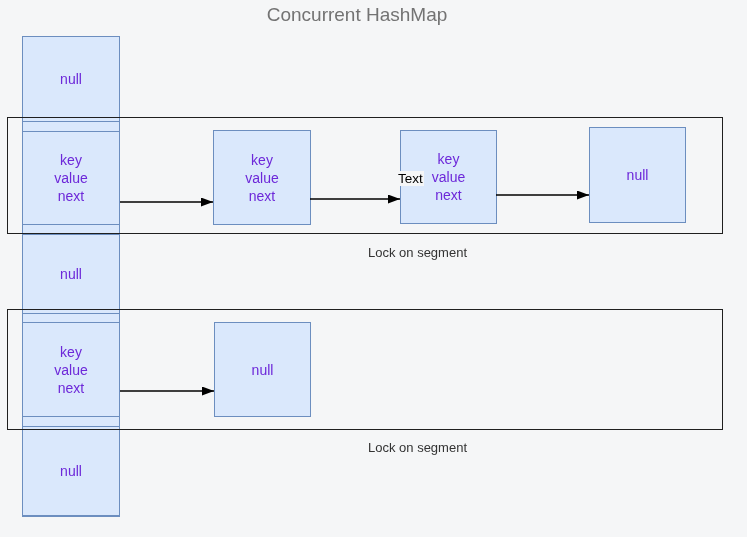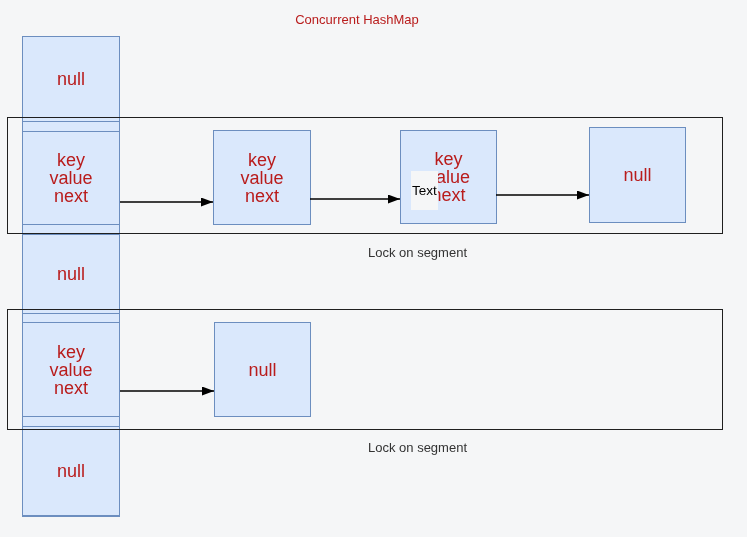--- a/index.html
+++ b/index.html
@@ -11,25 +11,25 @@
   .canvas {
     position: relative;
     width: 747px;
     height: 537px;
     background: #f5f6f7;
     overflow: hidden;
   }
   .diagram-title {
     position: absolute;
     left: 157px;
-    top: 12px;
+    top: 4px;
     width: 400px;
     text-align: center;
-    font-size: 13px;
-    color: #b91c1c;
+    font-size: 19px;
+    color: #737373;
     z-index: 4;
   }
   
   .bucket-array {
     position: absolute;
     left: 22px;
     top: 36px;
     width: 96px;
     height: 479px;
     background: #dae8fc;
@@ -60,23 +60,23 @@
     z-index: 1;
     display: flex;
     align-items: center;
     justify-content: center;
   }
   .node-r1-1 { left: 213px; top: 130px; width: 96px; height: 93px; }
   .node-r1-2 { left: 400px; top: 130px; width: 95px; height: 92px; }
   .node-r1-3 { left: 589px; top: 127px; width: 95px; height: 94px; }
   .node-r2-1 { left: 214px; top: 322px; width: 95px; height: 93px; }
   .node-label {
-    font-size: 18px;
+    font-size: 14px;
     line-height: 18px;
-    color: #b91c1c;
+    color: #6d28d9;
     text-align: center;
     white-space: pre-line;
   }
   
   .lock-rect {
     position: absolute;
     border: 1.5px solid #1f1f1f;
     background: transparent;
     z-index: 2;
   }
@@ -87,26 +87,26 @@
     width: 200px;
     text-align: right;
     font-size: 13px;
     color: #333333;
     z-index: 4;
   }
   .lock-label-1 { left: 267px; top: 245px; }
   .lock-label-2 { left: 267px; top: 440px; }
   .edge-label {
     position: absolute;
-    left: 411px;
+    left: 397px;
     top: 171px;
     font-size: 13.5px;
     color: #000000;
     background: #f5f6f7;
-    padding: 12px 1px;
+    padding: 0 1px;
     z-index: 4;
   }
   .arrow-layer {
     position: absolute;
     left: 0;
     top: 0;
     z-index: 3;
     pointer-events: none;
   }
 </style>

